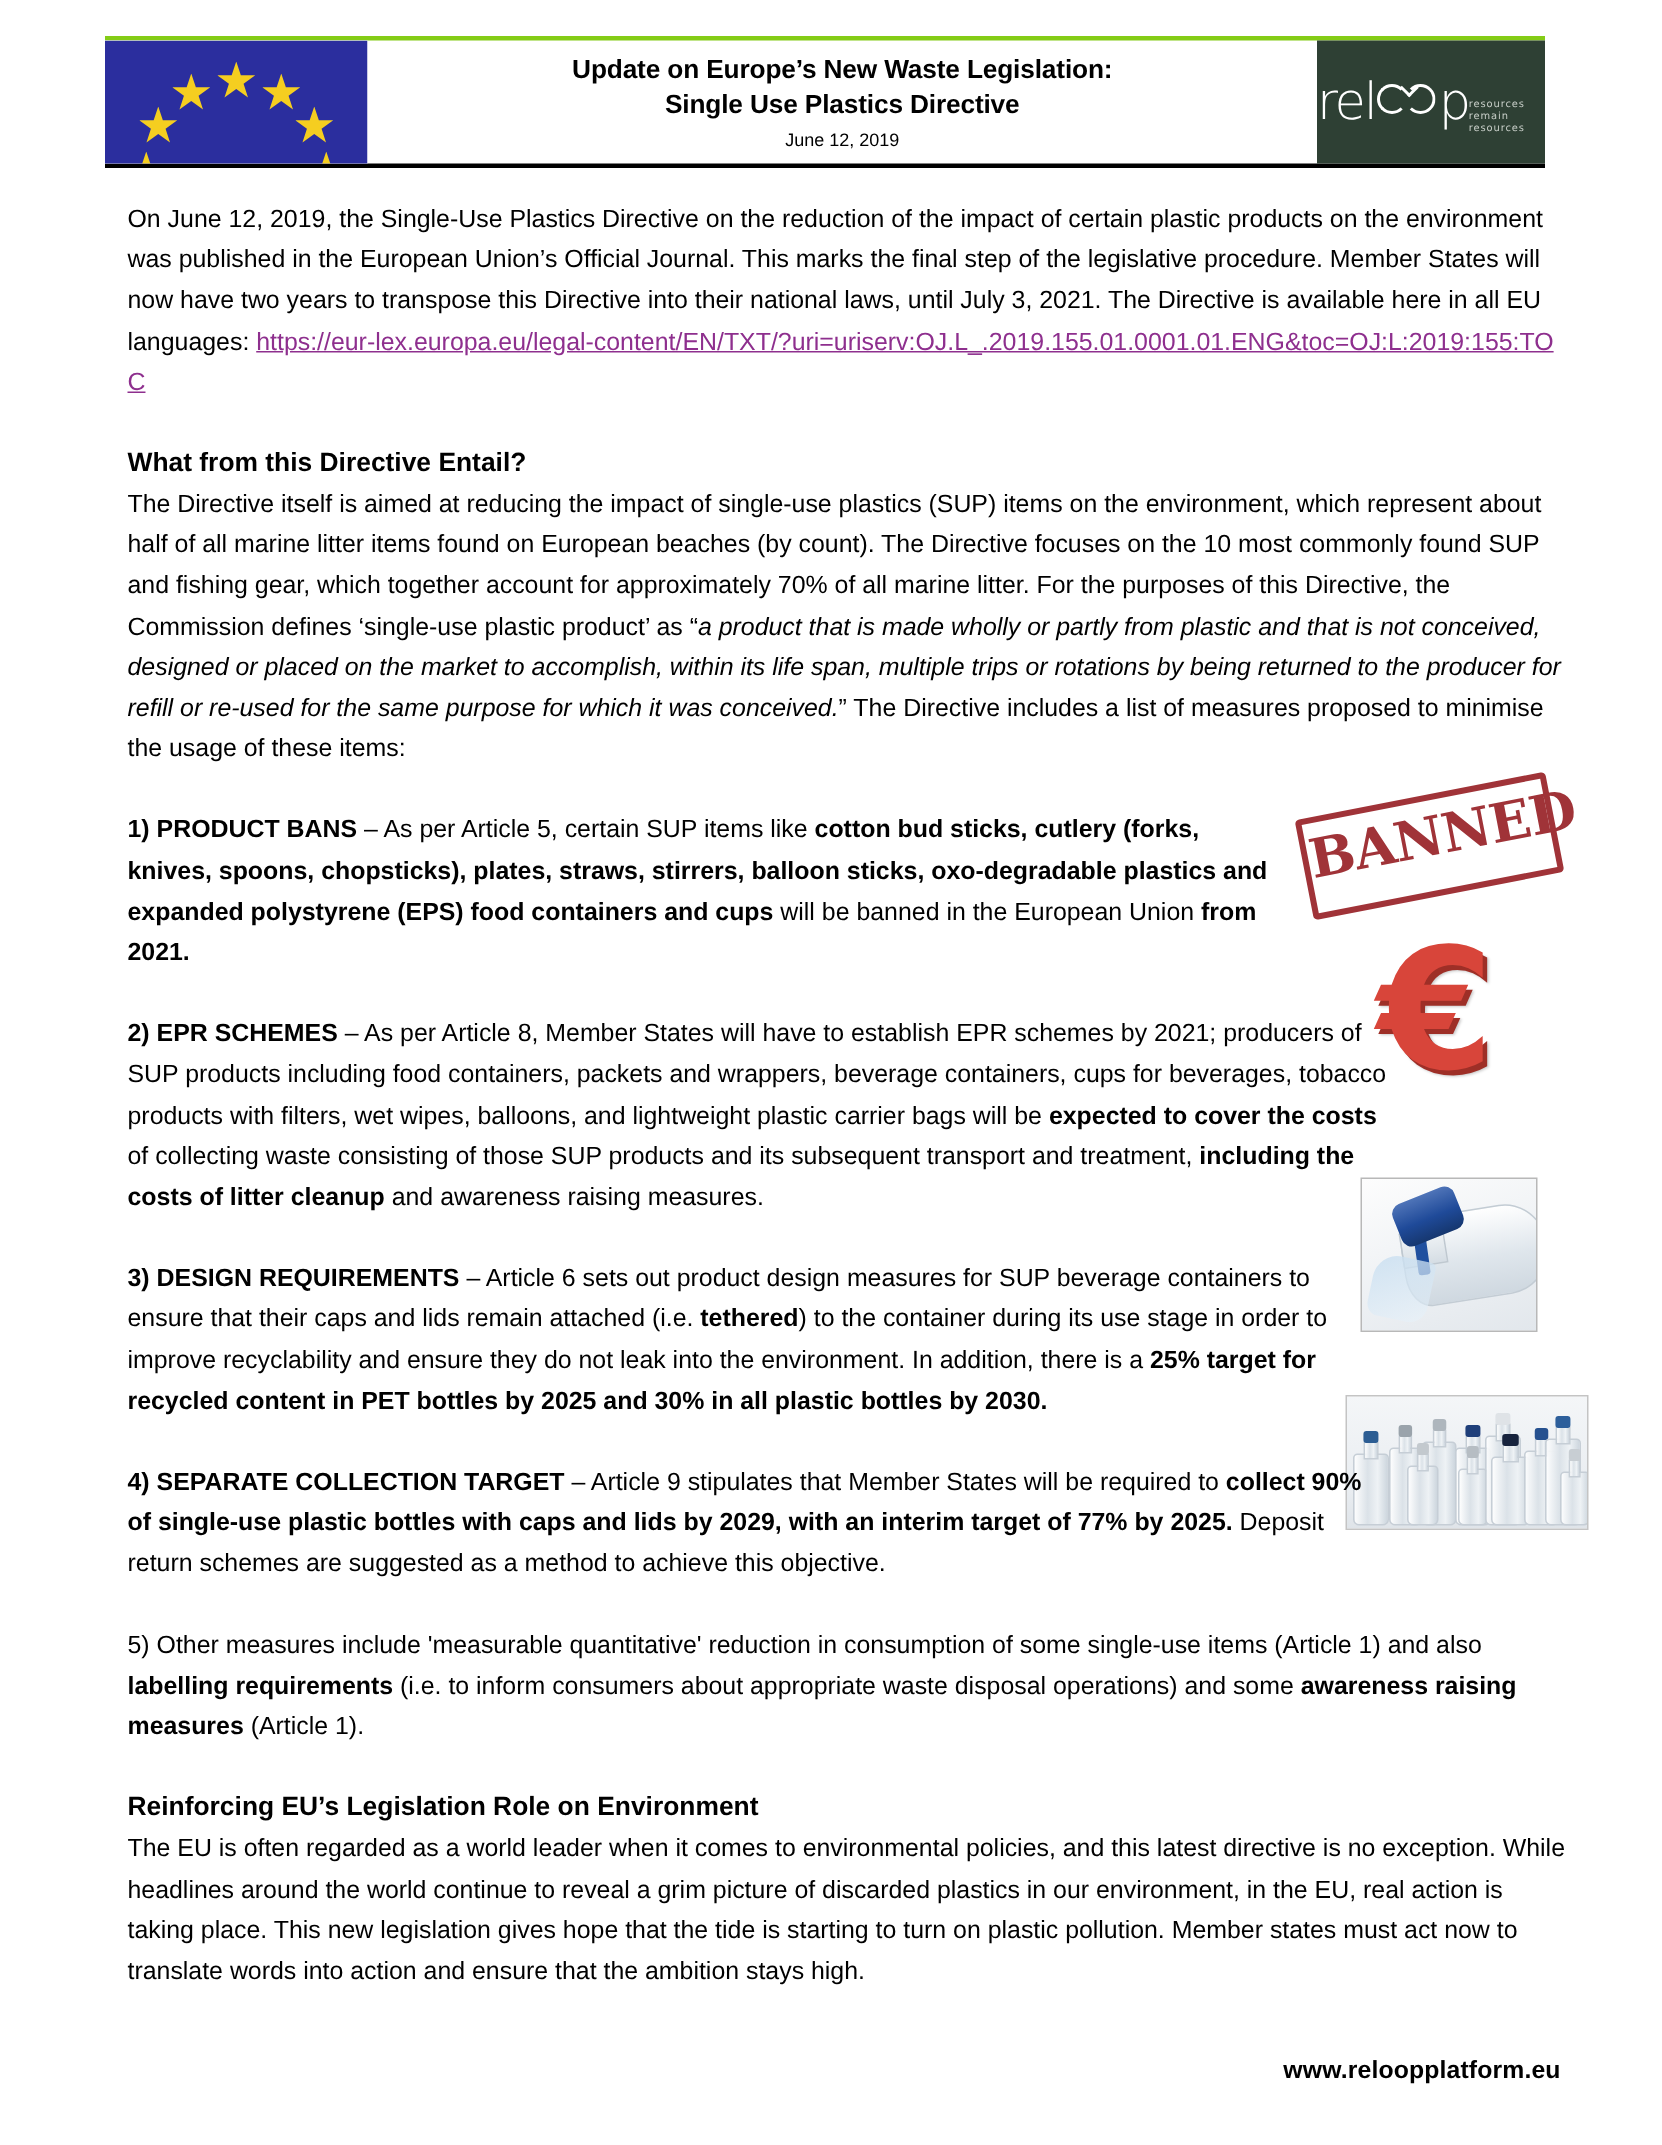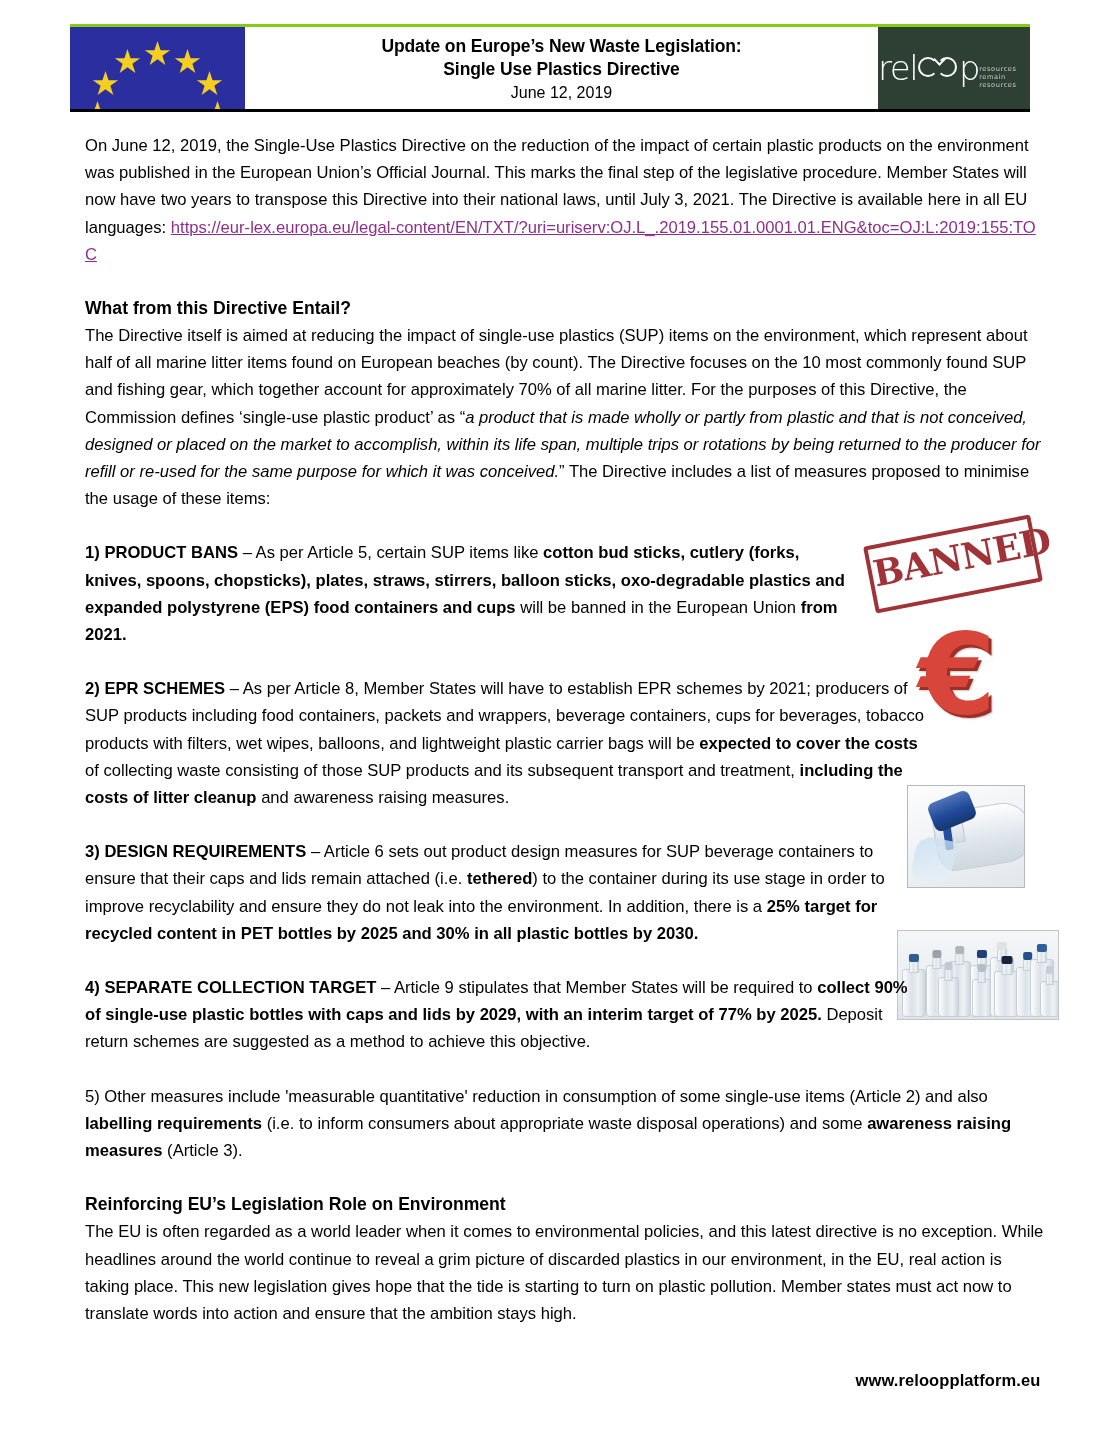--- a/index.html
+++ b/index.html
@@ -62,21 +62,21 @@
     text-align: center;
     padding: 2px 6px 0 6px;
   }
   .title-line1, .title-line2 {
     font-weight: bold;
     font-size: 17.5px;
     line-height: 23px;
     letter-spacing: -0.1px;
   }
   .title-date {
-    font-size: 16px;
+    font-size: 12px;
     line-height: 22px;
     margin-top: 1px;
   }
 
   .logo-cell {
     width: 152px;
     flex: 0 0 152px;
     background: #2E4034;
     position: relative;
     display: flex;
@@ -446,21 +446,21 @@
   <div class="gap"></div>
 
   <p class="para narrow-830"><span class="b">3)</span> <span class="b">DESIGN REQUIREMENTS</span><span> – Article 6 sets out product design measures for SUP beverage containers to ensure that their caps and lids remain attached (i.e. </span><span class="b">tethered</span><span>) to the container during its use stage in order to improve recyclability and ensure they do not leak into the environment. In addition, there is a </span><span class="b">25% target for recycled content in PET bottles by 2025 and 30% in all plastic bottles by 2030.</span><span></span></p>
 
   <div class="gap"></div>
 
   <p class="para narrow-830"><span class="b">4)</span> <span class="b">SEPARATE COLLECTION TARGET</span><span> – Article 9 stipulates that Member States will be required to </span><span class="b">collect 90% of single-use plastic bottles with caps and lids by 2029, with an interim target of 77% by 2025.</span><span> Deposit return schemes are suggested as a method to achieve this objective.</span></p>
 
   <div class="gap"></div>
 
-  <p class="para narrow-940"><span>5) Other measures include 'measurable quantitative' reduction in consumption of some single-use items (Article 2) and also </span><span class="b">labelling requirements</span><span> (i.e. to inform consumers about appropriate waste disposal operations) and some </span><span class="b">awareness raising measures</span><span> (Article 3).</span></p>
+  <p class="para narrow-940"><span>5) Other measures include 'measurable quantitative' reduction in consumption of some single-use items (Article 1) and also </span><span class="b">labelling requirements</span><span> (i.e. to inform consumers about appropriate waste disposal operations) and some </span><span class="b">awareness raising measures</span><span> (Article 1).</span></p>
 
   <div class="gap"></div>
 
   <h2 class="section-head">Reinforcing EU’s Legislation Role on Environment</h2>
   <p class="para">The EU is often regarded as a world leader when it comes to environmental policies, and this latest directive is no exception. While headlines around the world continue to reveal a grim picture of discarded plastics in our environment, in the EU, real action is taking place. This new legislation gives hope that the tide is starting to turn on plastic pollution. Member states must act now to translate words into action and ensure that the ambition stays high.</p>
 
 </div>
 
 <div class="footer">www.reloopplatform.eu</div>
 

